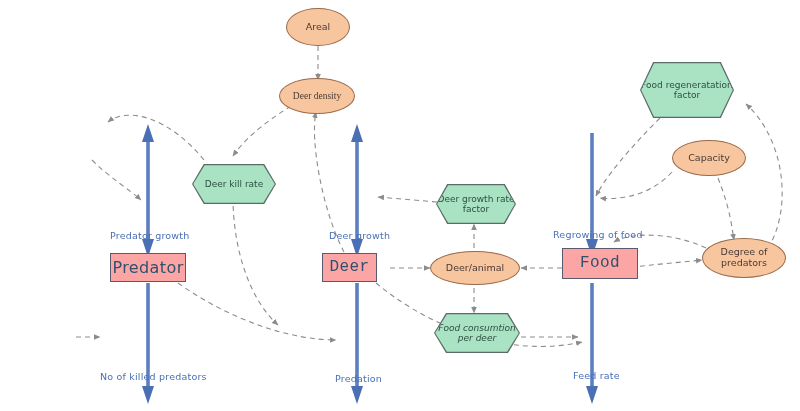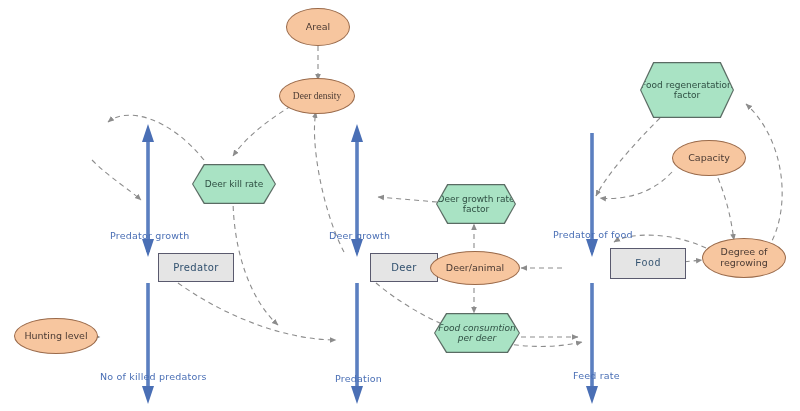--- a/index.html
+++ b/index.html
@@ -15,26 +15,25 @@
     display:flex;align-items:center;justify-content:center;
     text-align:center;
     color:#3b3b4f;
     box-sizing:border-box;
     line-height:1.12;
   }
   .node span{display:block;pointer-events:none;}
 
   
   .stock{
-    background:#e5e5e5;
+    background:#fca5a5;
     border:1.3px solid #5a5a6e;
-    font-size:10px;
+    font-size:16px;
     color:#30506e;
     letter-spacing:.4px;
-    margin-left:48px;
   }
   
   .ellipse{
     background:#f7c69f;
     border:1.2px solid #9a6a4a;
     border-radius:50%;
     font-size:9.5px;
     color:#4a3a33;
   }
   .hexwrap{position:absolute;}
@@ -143,50 +142,47 @@
       <path d="M622,268 L702,260"></path>
 
       <path d="M706,248 C672,232 630,232 614,242"></path>
     </g>
   </svg>
 
   <div class="node stock" style="left:110px;top:253px;width:76px;height:29px;">
     <span>Predator</span>
   </div>
 
-  <div class="node stock" style="left:322px;top:253px;width:68px;height:29px;">
+  <div class="node stock" style="left:322px;top:253px;width:55px;height:29px;font-family:Liberation Mono, monospace;">
     <span>Deer</span>
   </div>
 
   <div class="node stock" style="left:562px;top:248px;width:76px;height:31px;font-family:Liberation Mono, monospace;">
     <span>Food</span>
   </div>
 
   <div class="node ellipse" style="left:286px;top:8px;width:64px;height:38px;">
     <span>Areal</span>
   </div>
 
   <div class="node ellipse" style="left:279px;top:78px;width:76px;height:36px;font-family:Liberation Serif, serif;">
     <span>Deer density</span>
   </div>
 
   <div class="node ellipse" style="left:672px;top:140px;width:74px;height:36px;">
     <span>Capacity</span>
   </div>
 
-  <div class="node ellipse" style="left:14px;top:318px;width:84px;height:36px;">
-    <span>Hunting level</span>
-  </div>
 
   <div class="node ellipse" style="left:430px;top:251px;width:90px;height:34px;">
     <span>Deer/animal</span>
   </div>
 
   <div class="node ellipse" style="left:702px;top:238px;width:84px;height:40px;padding:0 6px;">
-    <span>Degree of regrowing</span>
+    <span>Degree of predators</span>
   </div>
 
 
   <div class="hexwrap" style="left:192px;top:158px;width:84px;height:40px;margin-top:6px;">
     <div class="hexborder"></div>
     <div class="hexfill">Deer kill rate</div>
   </div>
 
   <div class="hexwrap" style="left:436px;top:184px;width:80px;height:40px;">
     <div class="hexborder"></div>
@@ -213,20 +209,20 @@
 
   <div class="flow-label" style="left:329px;top:190px;">
     <span>Deer growth</span>
   </div>
 
   <div class="flow-label" style="left:335px;top:333px;">
     <span>Predation</span>
   </div>
 
   <div class="flow-label" style="left:553px;top:189px;">
-    <span>Predator of food</span>
+    <span>Regrowing of food</span>
   </div>
 
   <div class="flow-label" style="left:573px;top:330px;">
     <span>Feed rate</span>
   </div>
 
 </div>
 
 </body></html>

